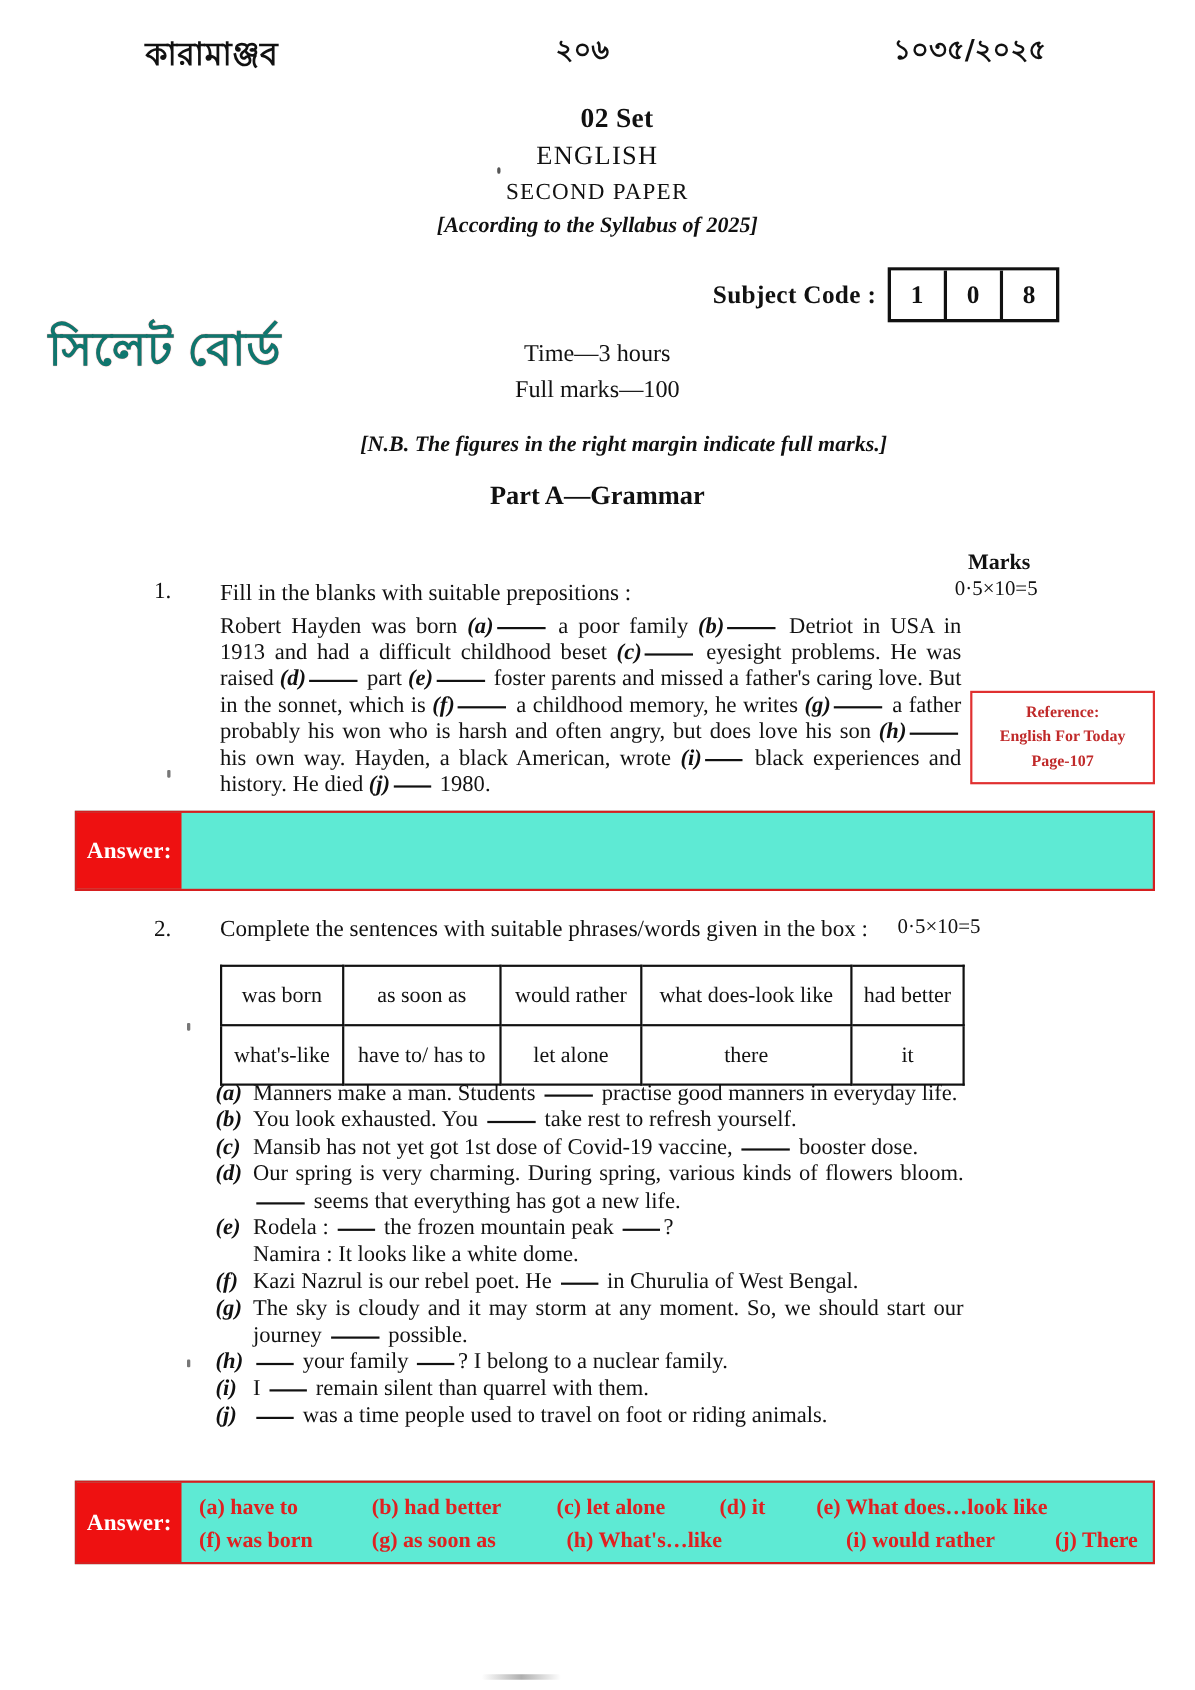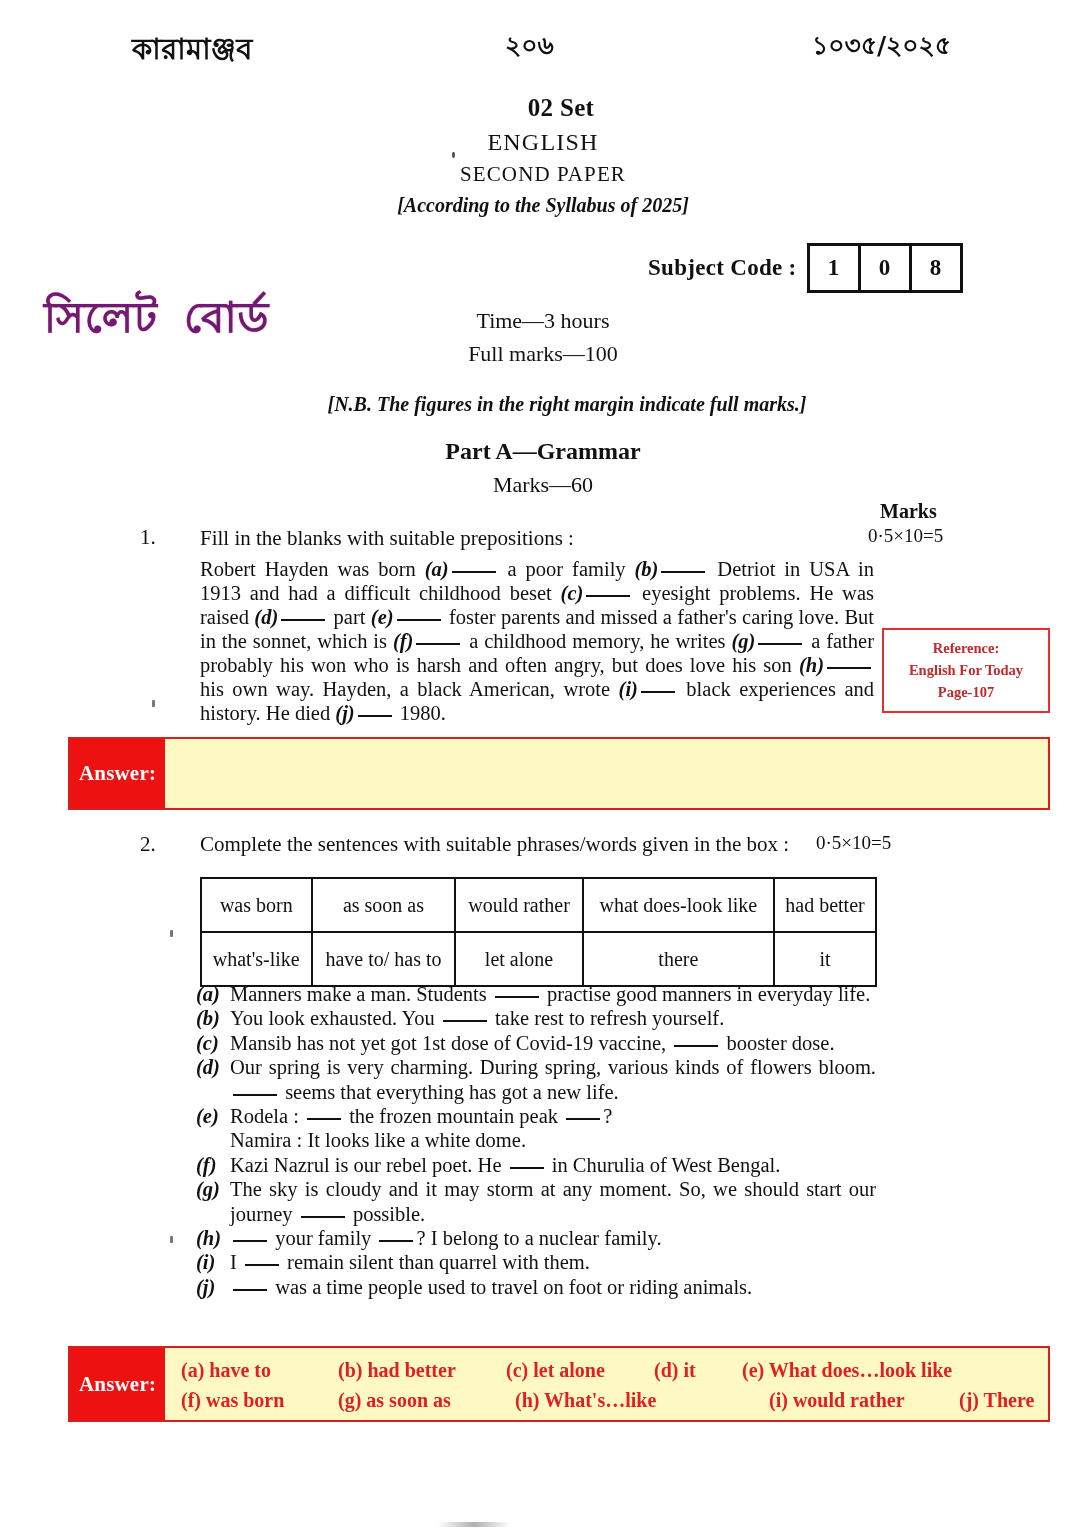--- a/index.html
+++ b/index.html
@@ -94,24 +94,24 @@
     height: 6px;
     background: #555;
     border-radius: 40%;
   }
 
   
   .board-stamp {
     position: absolute;
     left: 44px;
     top: 285px;
-    font-family: Liberation Mono, monospace;
+    font-family: Liberation Sans, sans-serif;
     font-size: 42px;
     font-weight: bold;
-    color: #701a75;
+    color: #0f766e;
     letter-spacing: 1px;
     white-space: nowrap;
     text-shadow: 0 0 1px rgba(238,28,34,.6);
   }
 
   
   .subject-code-wrap {
     position: absolute;
     left: 648px;
     top: 243px;
@@ -247,21 +247,21 @@
     line-height: 22px;
     background: #fff;
   }
 
   
   .answer-box {
     position: absolute;
     left: 68px;
     border: 2px solid #d61f1f;
     box-sizing: border-box;
-    background: #fef9c3;
+    background: #5eead4;
     display: flex;
     align-items: stretch;
   }
   .answer-label {
     background: #ee1111;
     color: #ffffff;
     font-weight: bold;
     font-size: 21px;
     display: flex;
     align-items: center;
@@ -414,21 +414,20 @@
       <div class="code-cell">8</div>
     </div>
   </div>
 
   <div class="time-block">
     <div class="ln">Time—3 hours</div>
     <div class="ln">Full marks—100</div>
   </div>
   <div class="nb-line">[N.B. The figures in the right margin indicate full marks.]</div>
   <div class="part-line">Part A—Grammar</div>
-  <div class="part-marks">Marks—60</div>
 
   <div class="marks-head">Marks</div>
   <div class="marks-val-1">0·5×10=5</div>
 
   <div class="q-num-1">1.</div>
   <div class="q1-stem">Fill in the blanks with suitable prepositions :</div>
 
   <div class="q1-body">
     <span>Robert Hayden was born </span><i>(a)</i><span class="bl"></span><span> a poor family </span><i>(b)</i><span class="bl"></span><span> Detriot in USA in 1913 and had a difficult childhood beset </span><i>(c)</i><span class="bl"></span><span> eyesight problems. He was raised </span><i>(d)</i><span class="bl"></span><span> part </span><i>(e)</i><span class="bl"></span><span> foster parents and missed a father's caring love. But in the sonnet, which is </span><i>(f)</i><span class="bl"></span><span> a childhood memory, he writes </span><i>(g)</i><span class="bl"></span><span> a father probably his won who is harsh and often angry, but does love his son </span><i>(h)</i><span class="bl"></span><span> his own way. Hayden, a black American, wrote </span><i>(i)</i><span class="bl sm"></span><span> black experiences and history. He died </span><i>(j)</i><span class="bl sm"></span><span> 1980.</span>
   </div>

